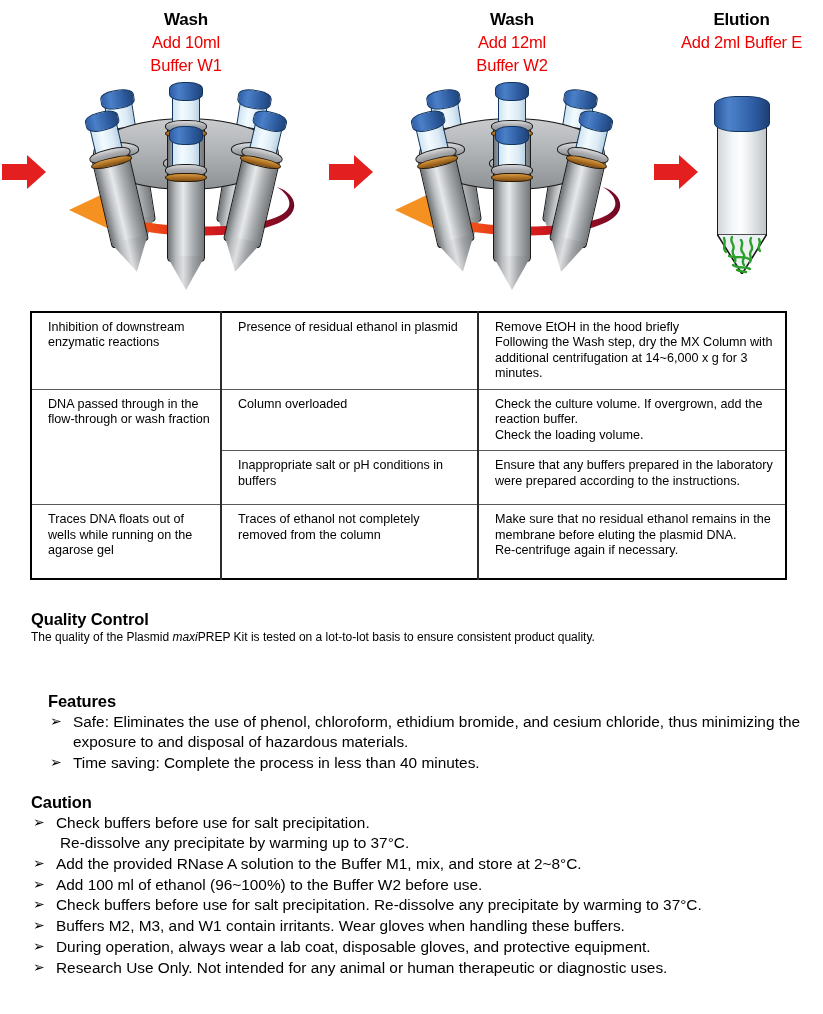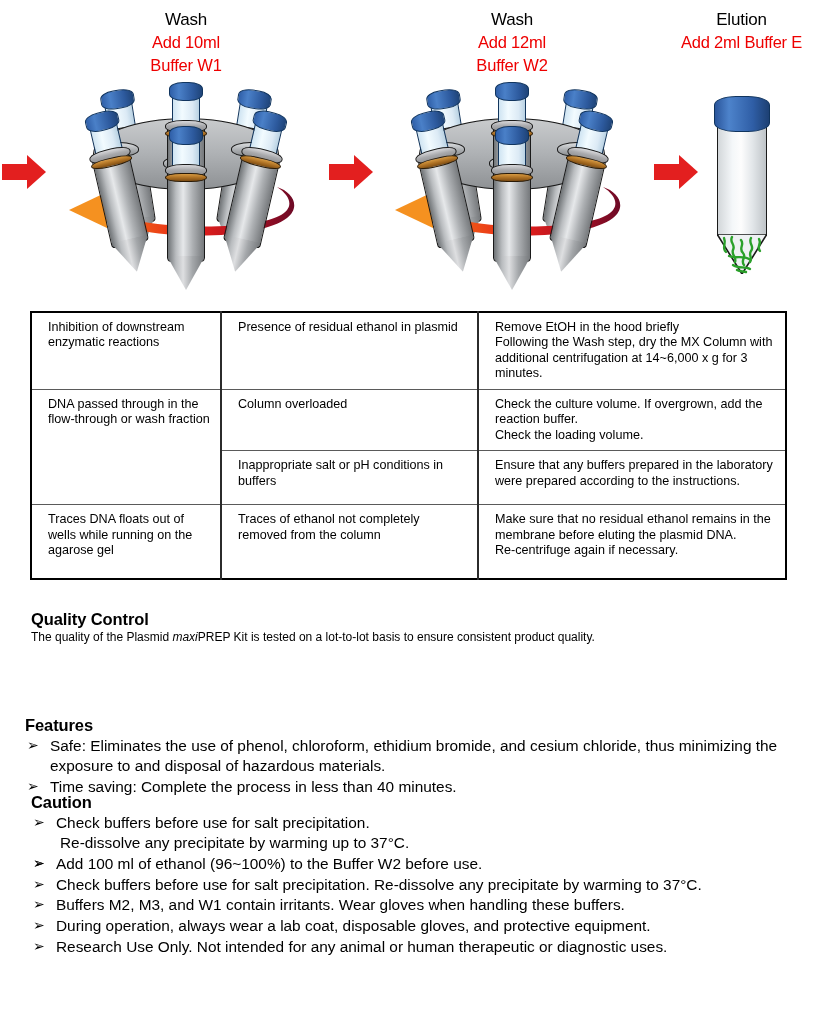--- a/index.html
+++ b/index.html
@@ -31,21 +31,21 @@
   .panel-head {
     position: absolute;
     left: 0; top: 8px;
     width: 100%;
     text-align: center;
     line-height: 1.38;
   }
   .panel-title {
     display: block;
     font-size: 17px;
-    font-weight: normal;
+    font-weight: bold;
     color: #000000;
     letter-spacing: -0.2px;
   }
   .panel-sub {
     display: block;
     font-size: 16.5px;
     font-weight: normal;
     color: #ee0000;
     letter-spacing: -0.2px;
   }
@@ -251,21 +251,21 @@
   }
   ul.arrows li .bul {
     position: absolute;
     left: 2px; top: 0px;
     font-size: 14px;
     line-height: 1.38;
     color: #000000;
   }
 
   #qc   { position: absolute; left: 31px; top: 610px; width: 762px; }
-  #feat { position: absolute; left: 25px; top: 692px; width: 762px; margin-top: 24px; }
+  #feat { position: absolute; left: 48px; top: 692px; width: 762px; }
   #caut { position: absolute; left: 31px; top: 793px; width: 768px; }
   .sec-head.tight { margin-bottom: 1px; }
 </style>
 </head>
 <body>
 
 <div id="page">
 
   <div id="diagram">
 
@@ -522,20 +522,21 @@
   <div id="caut">
     <div class="sec-head tight">Caution</div>
     <ul class="arrows">
       <li>
         <span class="bul">➢</span>
         <span>Check buffers before use for salt precipitation.</span>
         <div style="padding-left:4px;">Re-dissolve any precipitate by warming up to 37°C.</div>
       </li>
       <li>
         <span class="bul">➢</span>
+        <span>Add the provided RNase A solution to the Buffer M1, mix, and store at 2~8°C.</span>
       </li>
       <li>
         <span class="bul">➢</span>
         <span>Add 100 ml of ethanol (96~100%) to the Buffer W2 before use.</span>
       </li>
       <li>
         <span class="bul">➢</span>
         <span>Check buffers before use for salt precipitation. Re-dissolve any precipitate by warming to 37°C.</span>
       </li>
       <li>

